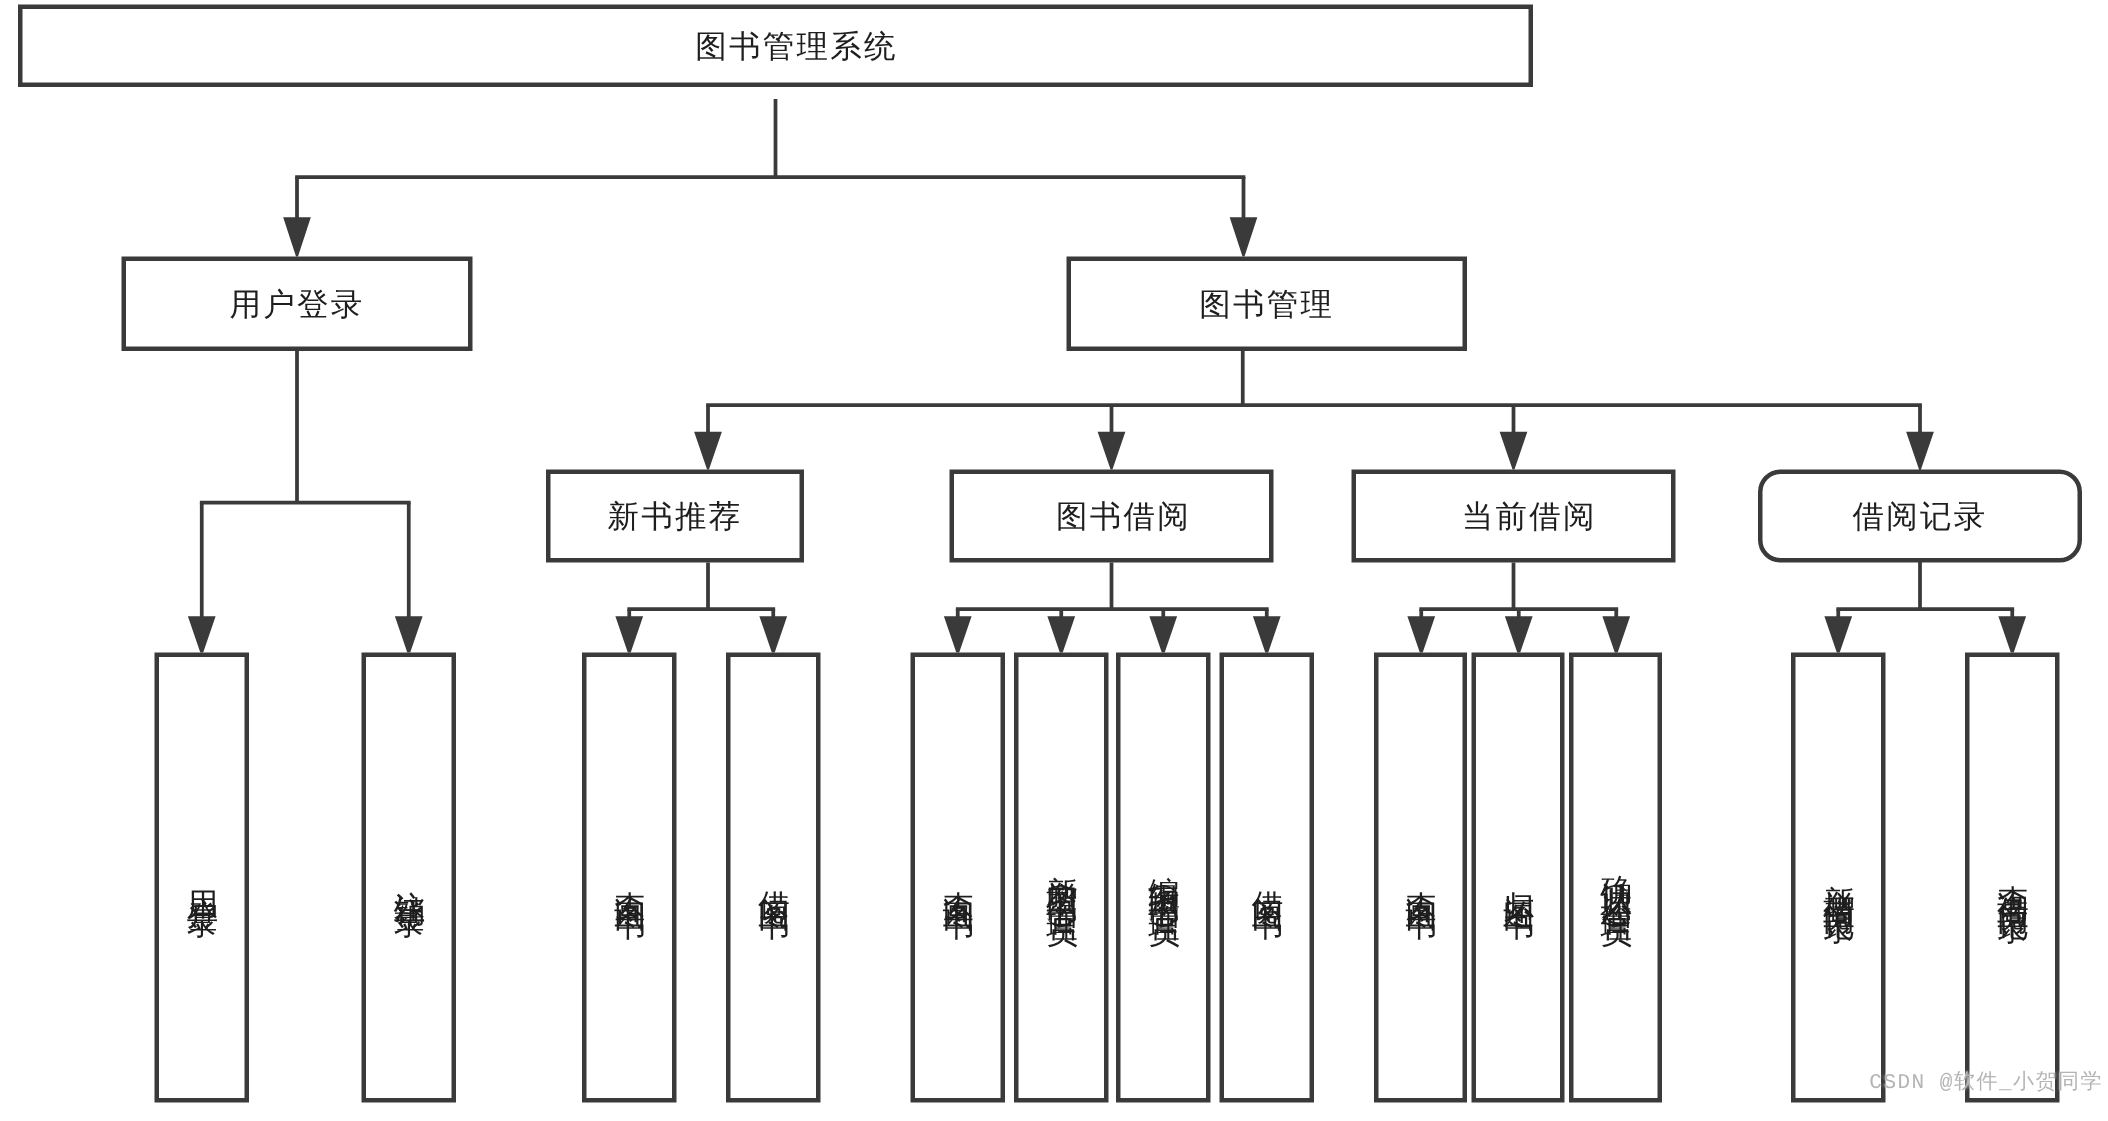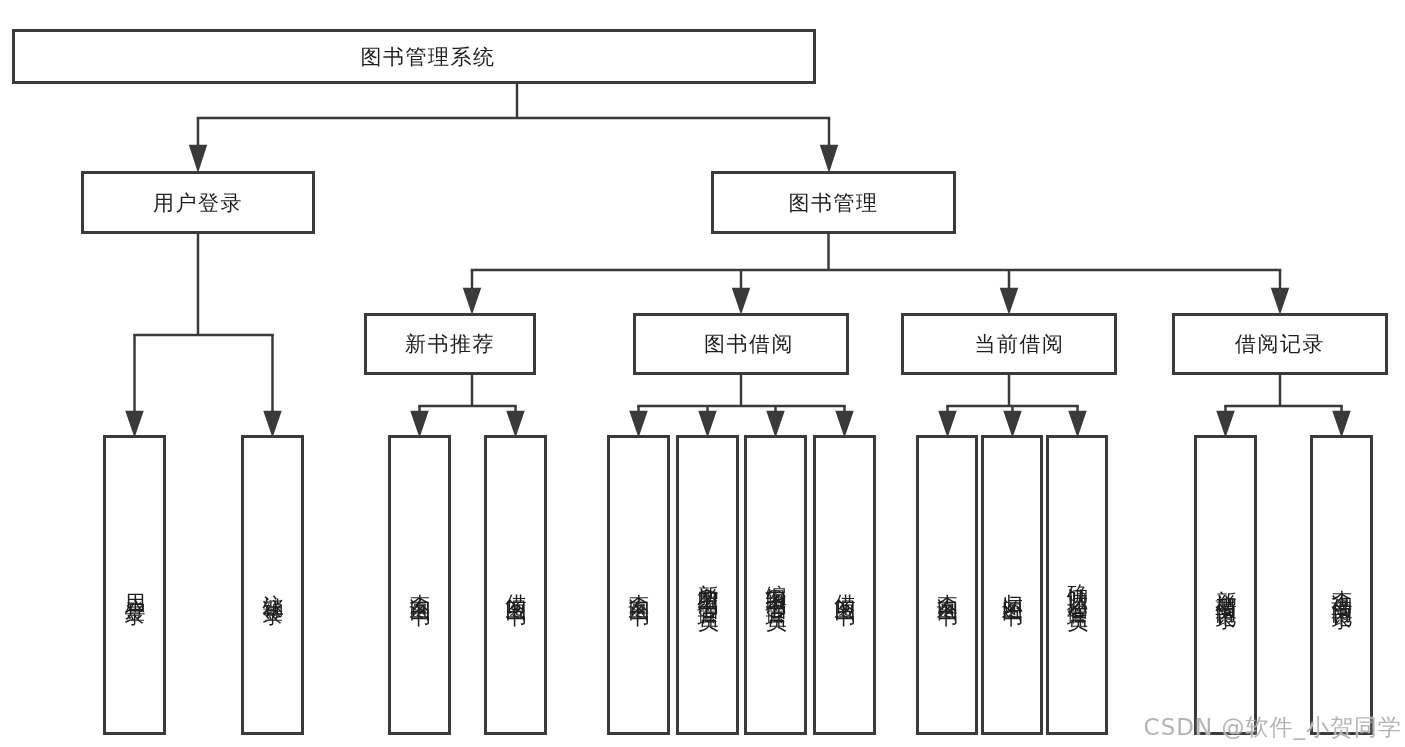--- a/index.html
+++ b/index.html
@@ -51,25 +51,26 @@
     font-size: 21px;
     letter-spacing: 4px;
     line-height: 1;
     white-space: nowrap;
   }
   .watermark {
     position: absolute;
     top: 712px;
     right: 3px;
     z-index: 5;
-    font-size: 23px;
+    font-size: 14px;
     letter-spacing: 1px;
     color: #b4b4b4;
     text-shadow: 0 0 2px #ffffff;
     white-space: nowrap;
+    font-family: Liberation Mono, monospace;
   }
 </style>
 </head>
 <body>
 
 <div class="stage">
 
   <svg class="wires" width="1405" height="747" viewBox="0 0 1405 747">
 
     <g stroke="#3a3a3a" stroke-width="2.5" fill="#3a3a3a">
@@ -139,41 +140,41 @@
     <g stroke="#3a3a3a" stroke-width="2.5" fill="#3a3a3a">
       <line x1="1280" y1="373" x2="1280" y2="406"></line>
       <line x1="1224.25" y1="406" x2="1342.75" y2="406"></line>
       <line x1="1225.5" y1="406" x2="1225.5" y2="413"></line>
       <polygon points="1218,412 1233,412 1225.5,434"></polygon>
       <line x1="1341.5" y1="406" x2="1341.5" y2="413"></line>
       <polygon points="1334,412 1349,412 1341.5,434"></polygon>
     </g>
   </svg>
 
-  <div class="box hbox" style="left:12px; top:29px; width:804px; height:55px;padding-left:28px;">
+  <div class="box hbox" style="left:12px; top:3px; width:1010px; height:55px;padding-left:28px;">
     <span>图书管理系统</span>
   </div>
 
   <div class="box hbox" style="left:81px; top:171px; width:234px; height:63px;">
     <span>用户登录</span>
   </div>
-  <div class="box hbox" style="left:711px; top:171px; width:245px; height:63px;">
+  <div class="box hbox" style="left:711px; top:171px; width:267px; height:63px;">
     <span>图书管理</span>
   </div>
 
   <div class="box hbox" style="left:364px; top:313px; width:172px; height:62px;">
     <span>新书推荐</span>
   </div>
   <div class="box hbox" style="left:633px; top:313px; width:216px; height:62px;padding-left:16px;">
     <span>图书借阅</span>
   </div>
   <div class="box hbox" style="left:901px; top:313px; width:216px; height:62px;padding-left:21px;">
     <span>当前借阅</span>
   </div>
-  <div class="box hbox" style="left:1172px; top:313px; width:216px; height:62px;">
+  <div class="box hbox" style="left:1172px; top:313px; width:216px; height:62px;border-radius:15px;">
     <span>借阅记录</span>
   </div>
 
   <div class="box vbox" style="left:103px;">
     <span>用户登录</span>
   </div>
   <div class="box vbox" style="left:241px;">
     <span>注销登录</span>
   </div>
 

